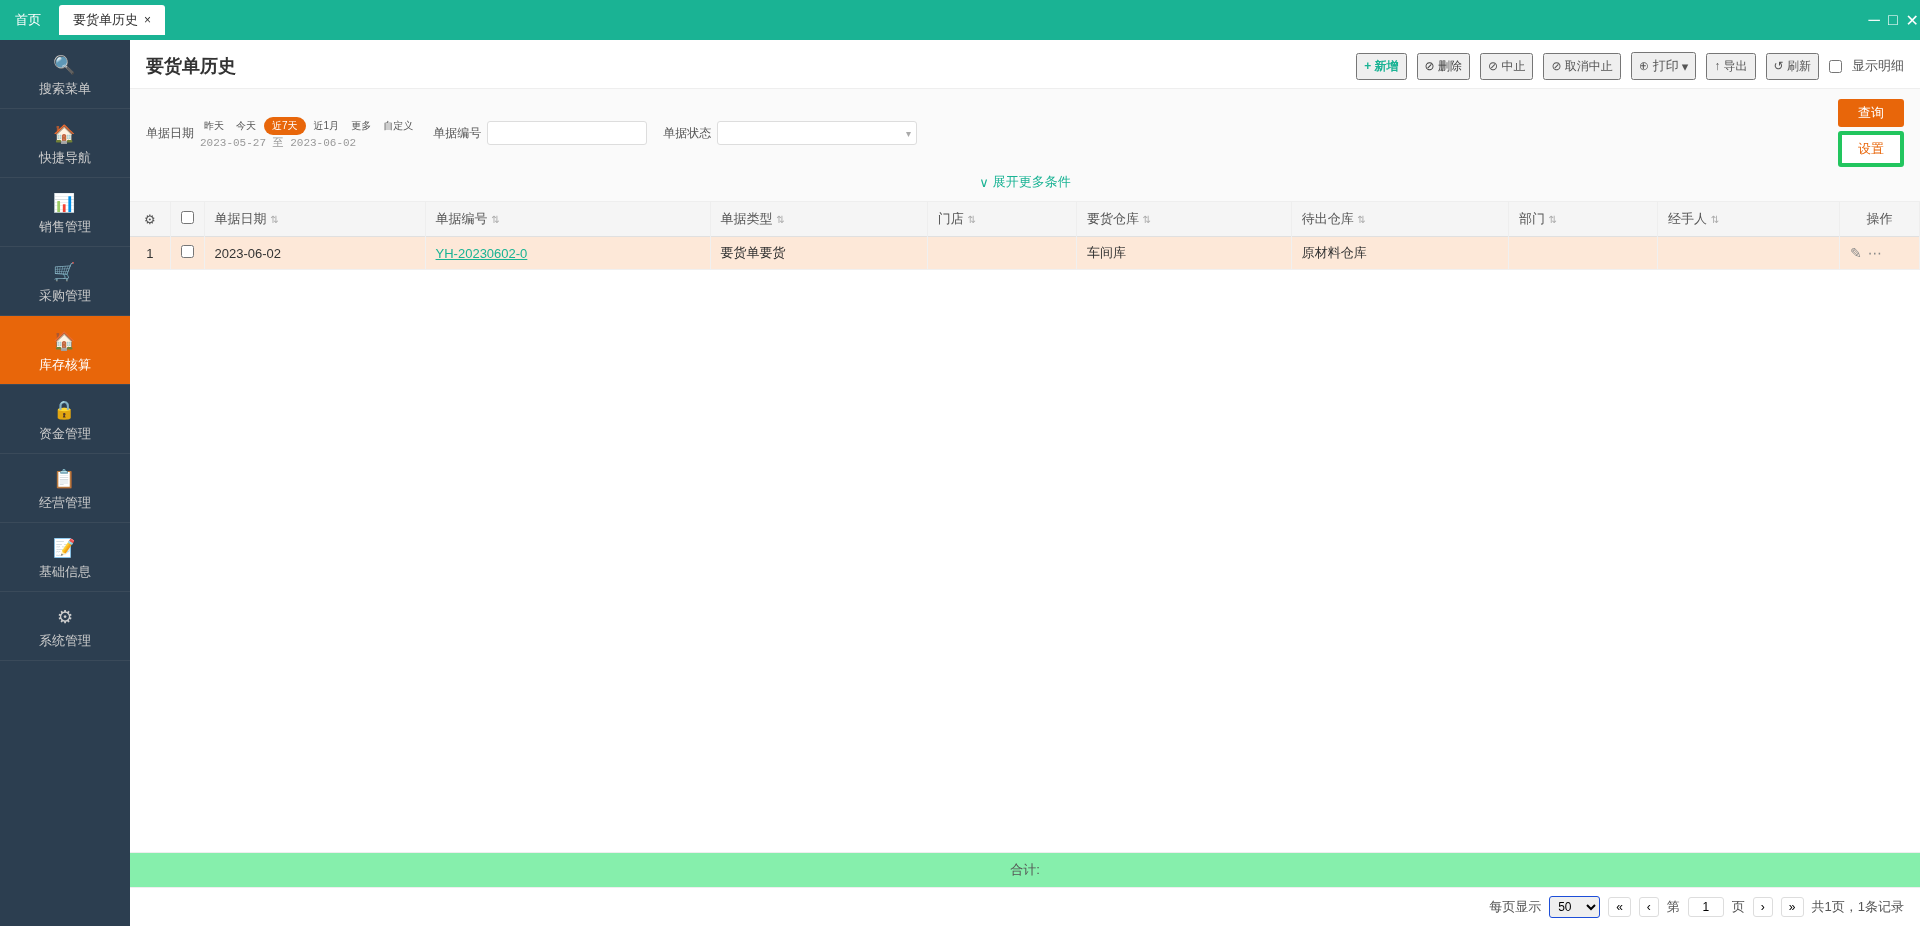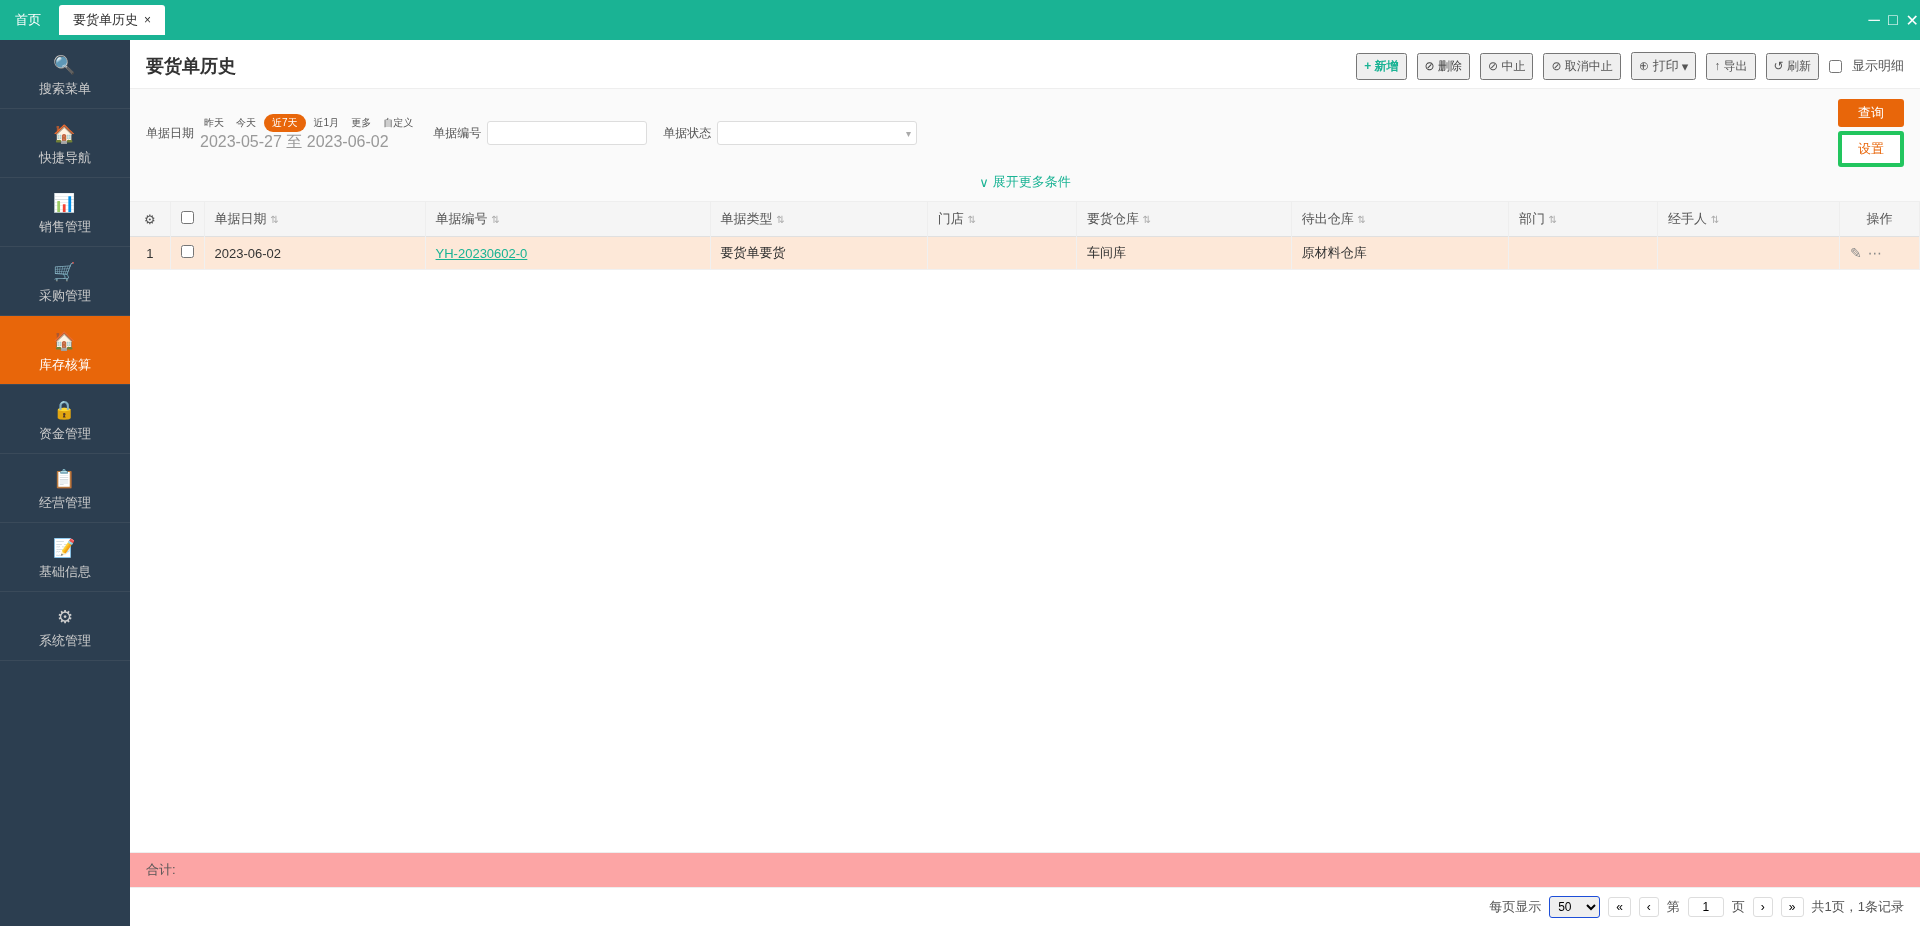--- a/index.html
+++ b/index.html
@@ -186,23 +186,24 @@
       font-size: 10px;
       padding: 2px 4px;
     }
     .date-shortcut.active {
       background: #e8660a;
       color: white;
       border-radius: 10px;
       padding: 2px 8px;
     }
     .date-range-text {
-      font-size: 16px;
+      font-size: 11px;
       color: #999;
       margin-top: 0;
+      font-family: Liberation Mono, monospace;
     }
     .filter-input {
       border: 1px solid #ddd;
       padding: 4px 8px;
       border-radius: 3px;
       font-size: 12px;
       width: 160px;
       outline: none;
     }
     .filter-select {
@@ -292,25 +293,26 @@
     }
     .action-icon {
       cursor: pointer;
       color: #888;
       font-size: 14px;
     }
 
     
     .footer-summary {
       padding: 8px 16px;
-      background: #fca5a5;
+      background: #86efac;
       border-top: 1px solid #eee;
       font-size: 12px;
       color: #555;
       flex-shrink: 0;
+      text-align: center;
     }
 
     
     .pagination {
       display: flex;
       align-items: center;
       justify-content: flex-end;
       padding: 8px 16px;
       border-top: 1px solid #eee;
       gap: 8px;

